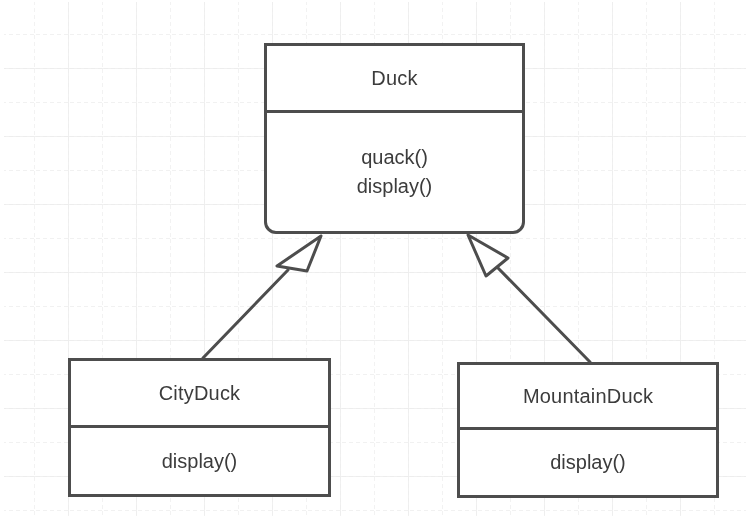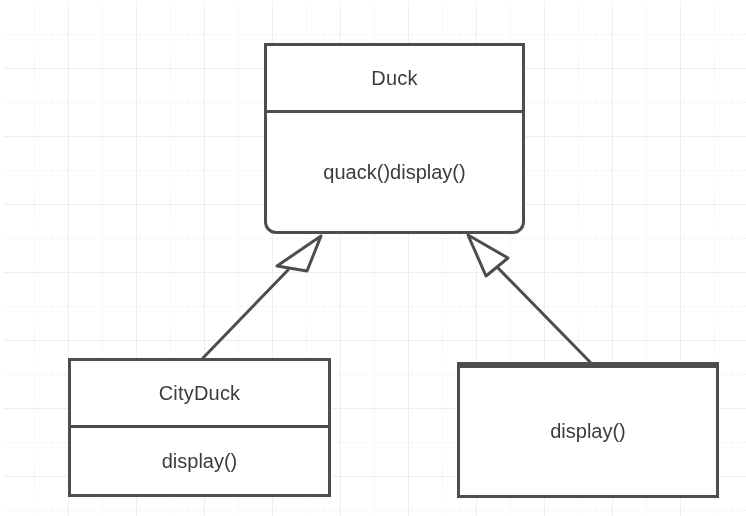--- a/index.html
+++ b/index.html
@@ -53,21 +53,21 @@
   }
   .uml-divider {
     height: 3px;
     background: #4d4d4d;
     flex: none;
   }
   .uml-members {
     box-sizing: border-box;
     flex: 1 1 auto;
     display: flex;
-    flex-direction: row;
+    flex-direction: column;
     align-items: center;
     justify-content: center;
     color: #3c3c3c;
     font-size: 20px;
   }
   .uml-member {
     line-height: 29px;
     white-space: nowrap;
   }
 
@@ -137,19 +137,20 @@
 
   <div class="uml-class" id="class-cityduck">
     <div class="uml-name">CityDuck</div>
     <div class="uml-divider"></div>
     <div class="uml-members">
       <div class="uml-member">display()</div>
     </div>
   </div>
 
   <div class="uml-class" id="class-mountainduck">
+    <div class="uml-name">MountainDuck</div>
     <div class="uml-divider"></div>
     <div class="uml-members">
       <div class="uml-member">display()</div>
     </div>
   </div>
 
 </div>
 
 </body></html>

